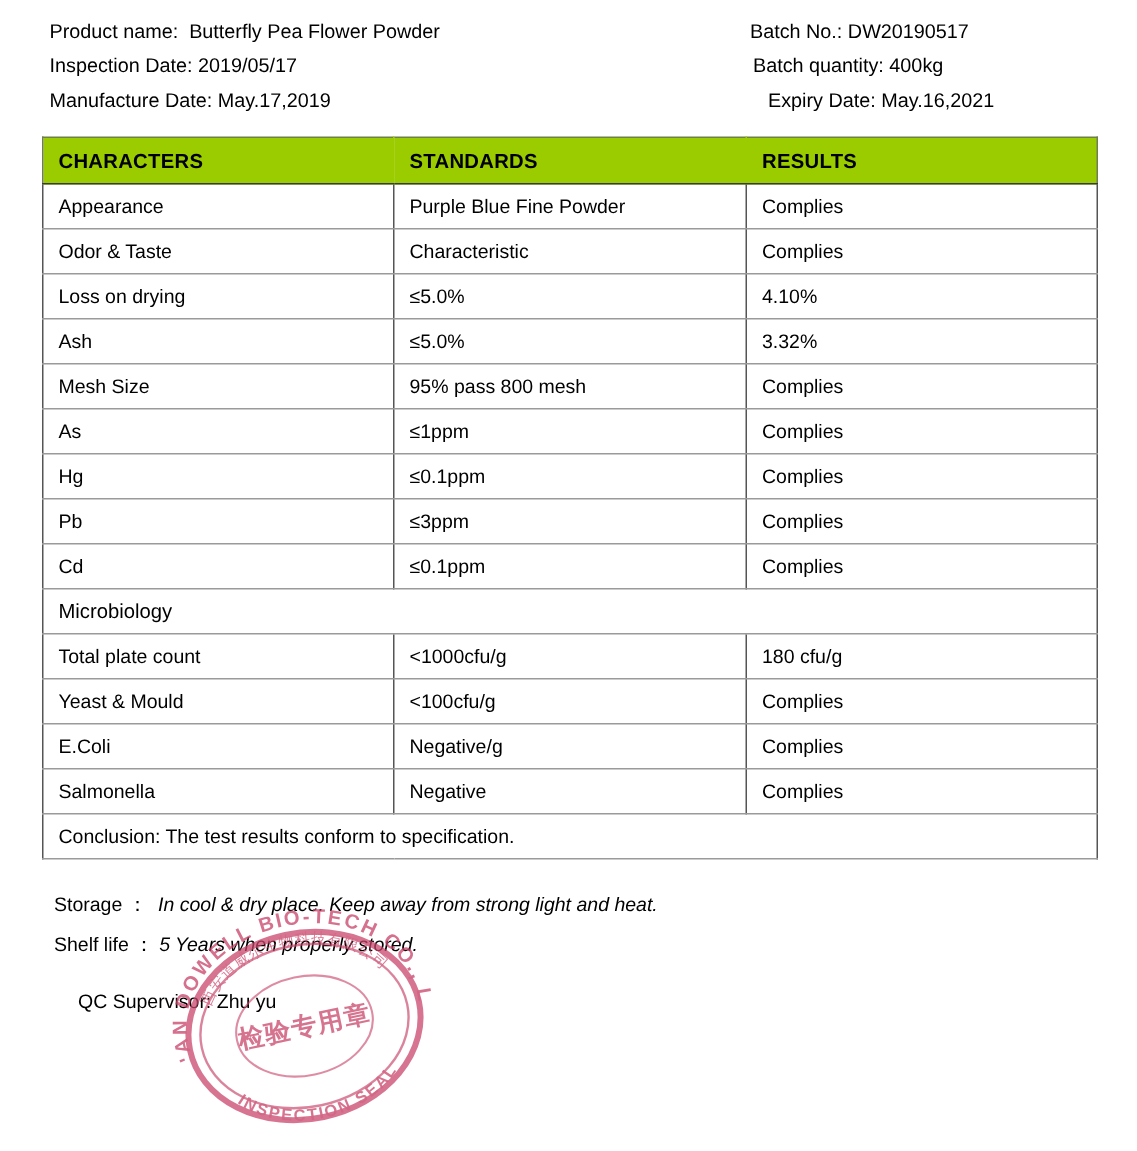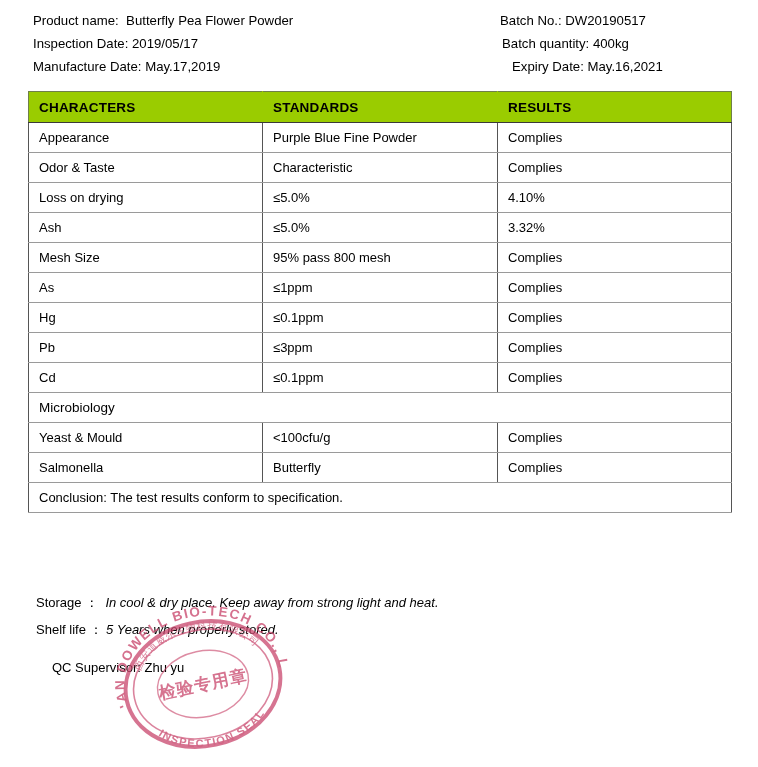--- a/index.html
+++ b/index.html
@@ -218,27 +218,37 @@
       <td>Cd</td>
       <td>≤0.1ppm</td>
       <td class="shift-down">Complies</td>
     </tr>
 
     <tr>
       <td class="section-head full-span" colspan="3">Microbiology</td>
     </tr>
 
     <tr>
+      <td>Total plate count</td>
+      <td>&lt;1000cfu/g</td>
+      <td>180 cfu/g</td>
+    </tr>
+    <tr>
       <td>Yeast &amp; Mould</td>
       <td>&lt;100cfu/g</td>
       <td>Complies</td>
     </tr>
     <tr>
+      <td>E.Coli</td>
+      <td>Negative/g</td>
+      <td>Complies</td>
+    </tr>
+    <tr>
       <td>Salmonella</td>
-      <td>Butterfly</td>
+      <td>Negative</td>
       <td>Complies</td>
     </tr>
 
     <tr>
       <td class="full-span" colspan="3">Conclusion: The test results conform to specification.</td>
     </tr>
 
   </tbody>
 </table>
 

